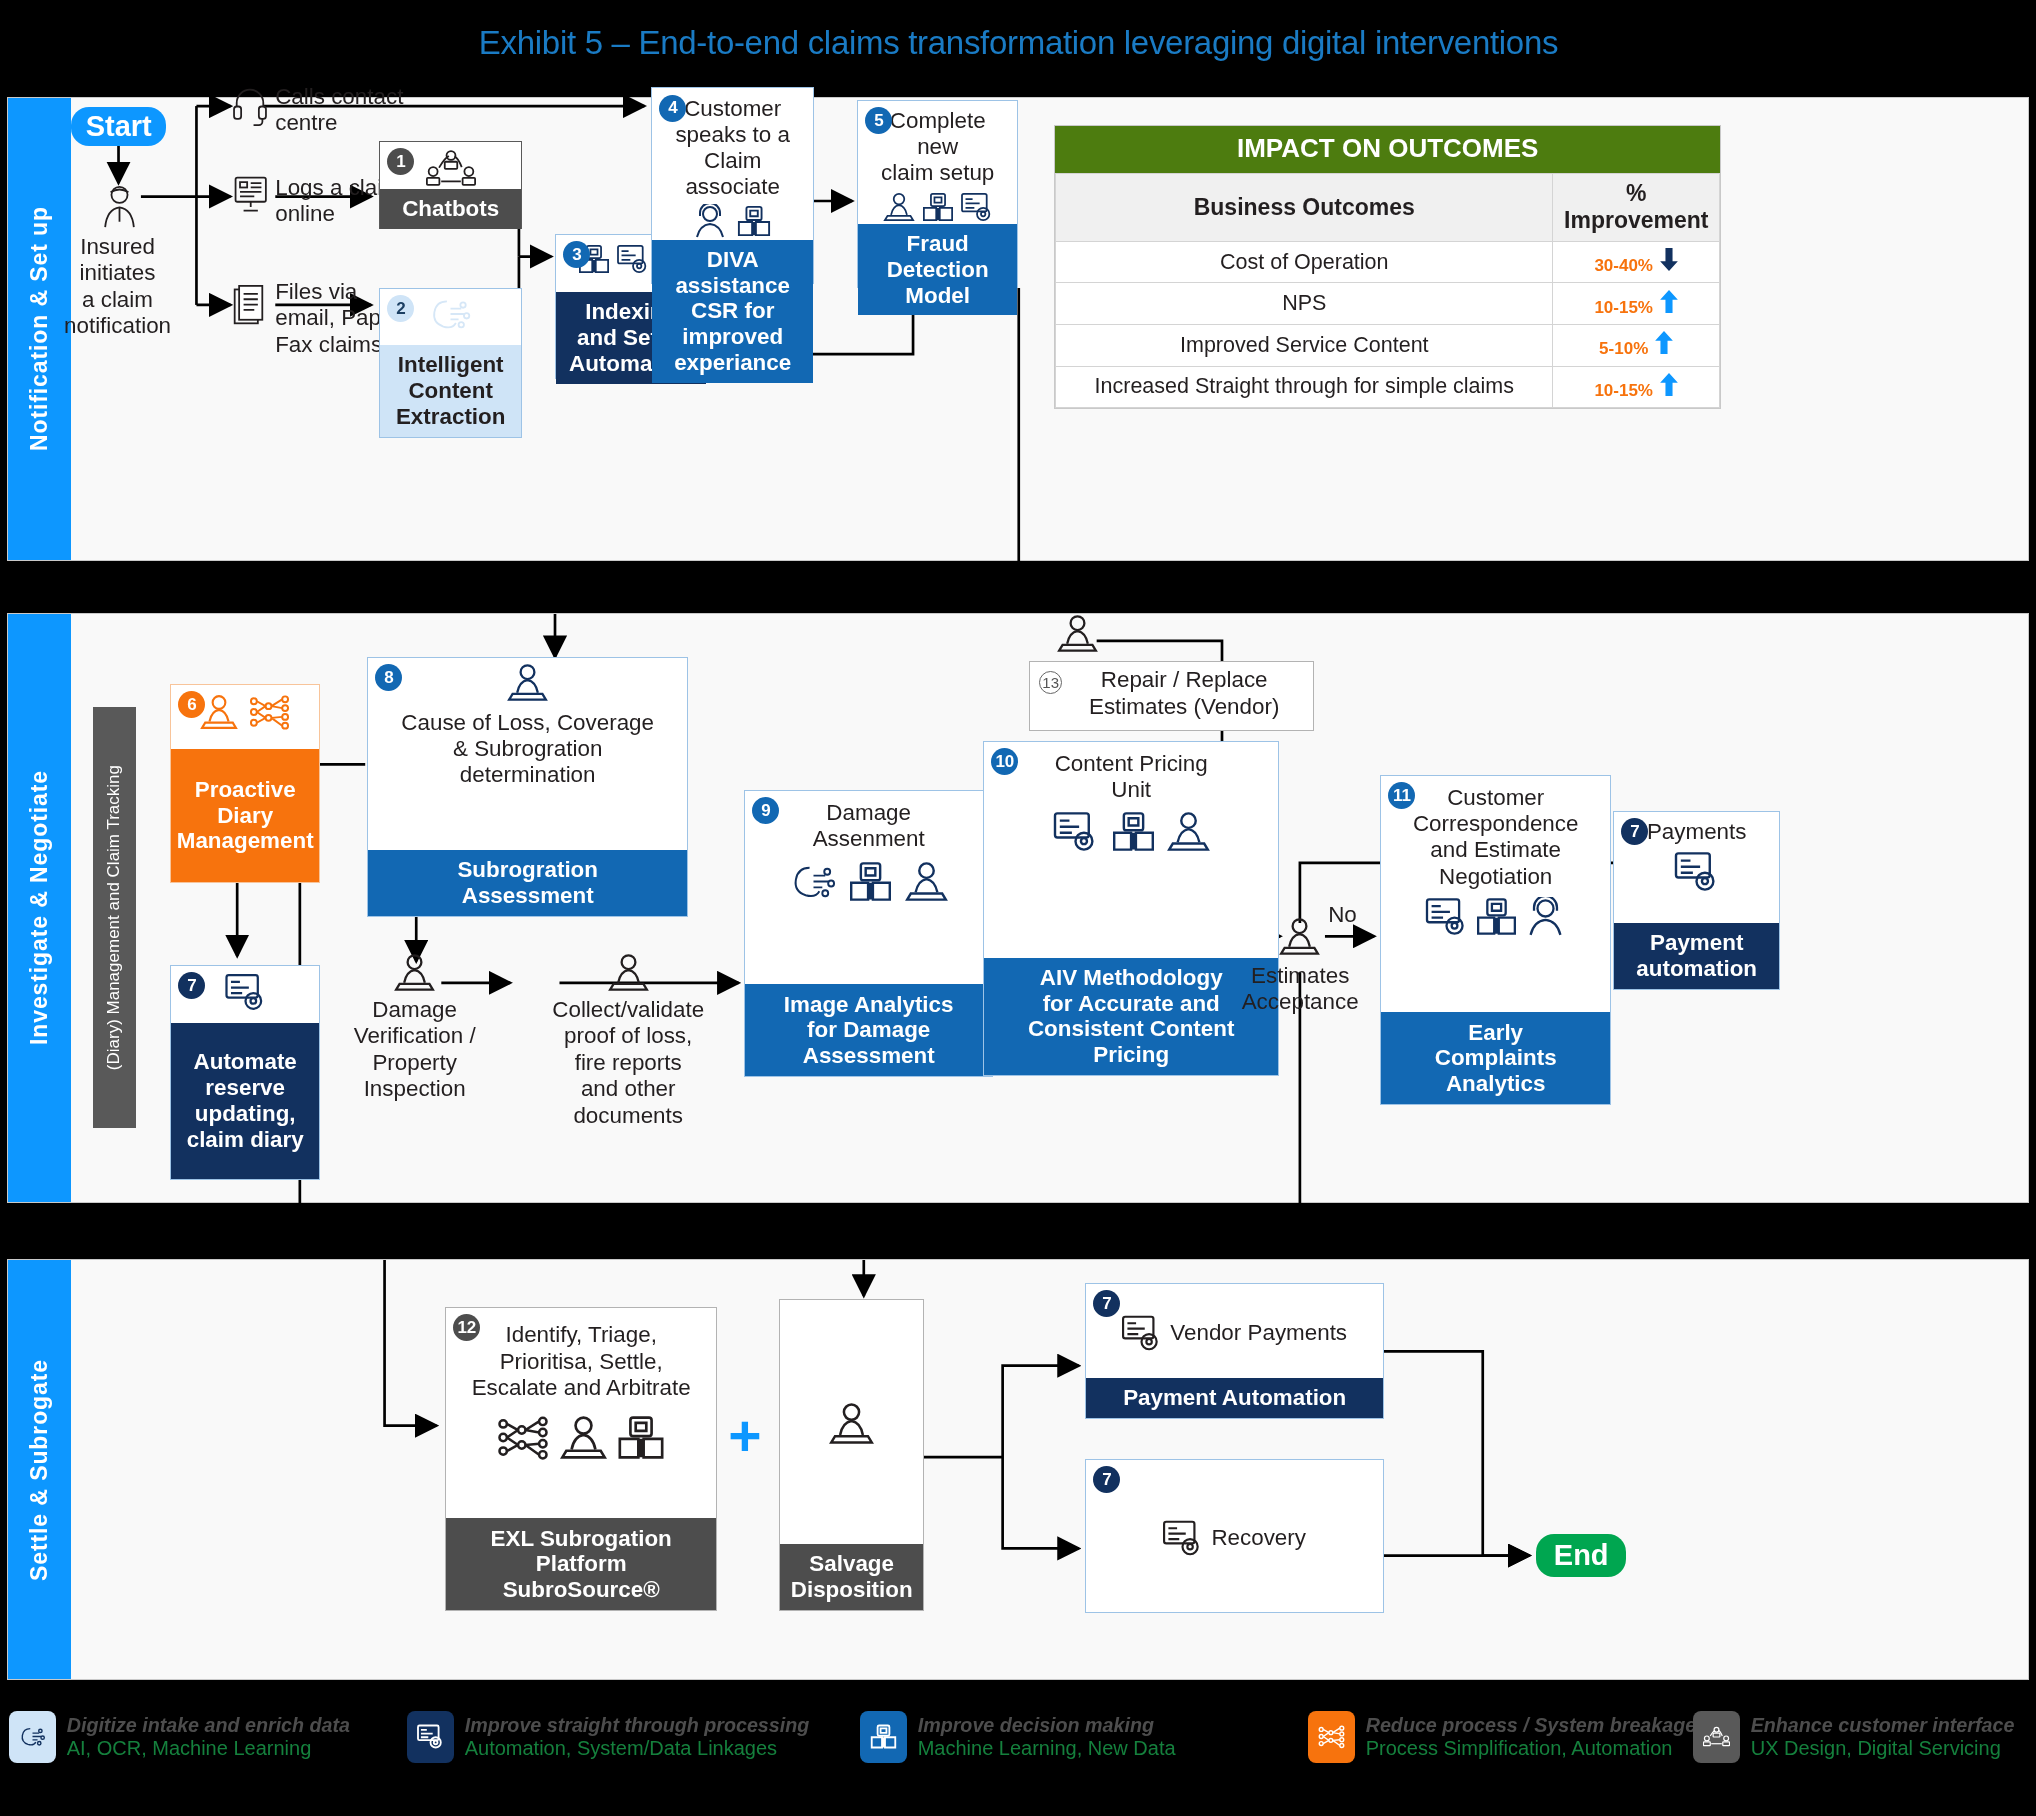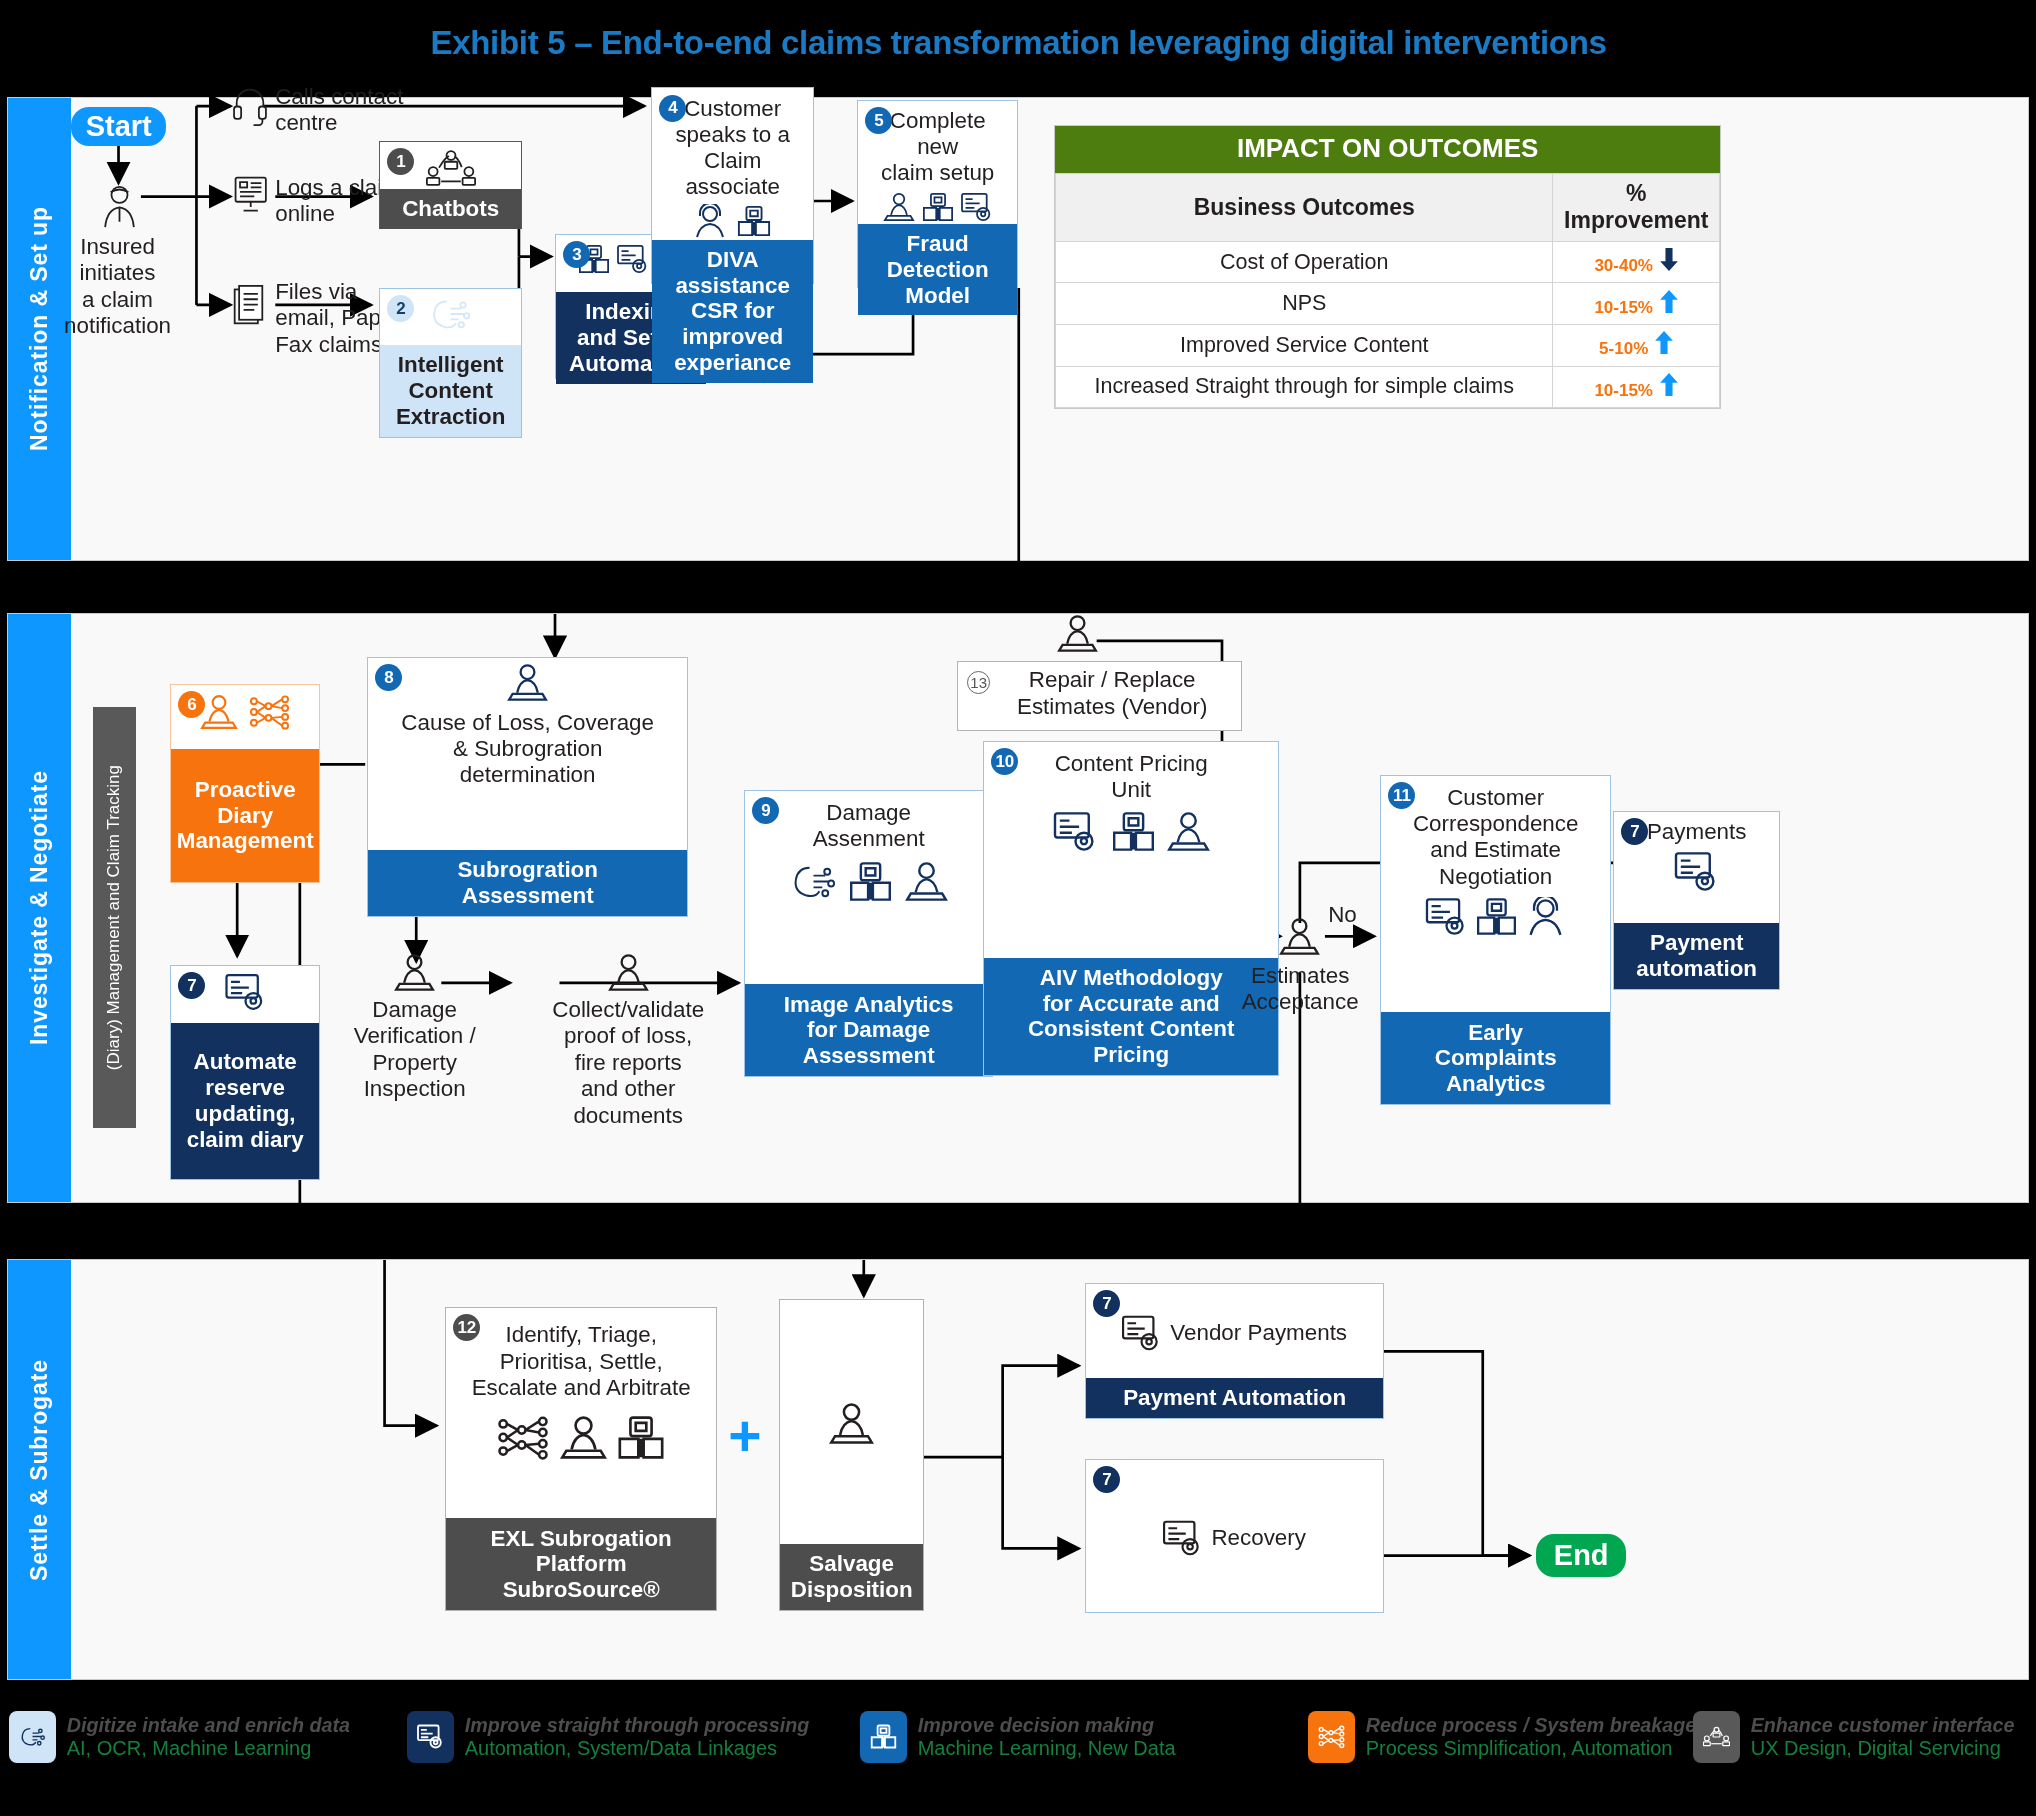--- a/index.html
+++ b/index.html
@@ -10,21 +10,21 @@
     font-family:"Liberation Sans", sans-serif;
     position:relative;
     overflow:hidden;
   }
   
   #title-bar {
     position:absolute; left:0; top:0; width:2037px; height:86px;
     background:#000; display:flex; align-items:center; justify-content:center;
   }
   #title-text {
-    color:#1a7bc4; font-size:33px; font-weight:bold;
+    color:#1a7bc4; font-size:33px; font-weight:normal;
     font-family:"Liberation Sans", sans-serif; letter-spacing:-0.3px;
   }
   
   .band {
     position:absolute; left:7.2px; background:#f9f9f9;
     border:0.9px solid #c9c9c9;
   }
   #band-1 { top:97px;  width:2022px; height:464px; }
   #band-2 { top:613px;  width:2022px; height:590px; }
   #band-3 { top:1259px; width:2022px; height:421px; }
@@ -598,21 +598,21 @@
     <div class="abs" style="left:985px; top:0px;">
       <svg width="43" height="39" viewBox="0 0 34 34">
           <g fill="none" stroke="#231f20" stroke-width="2">
             <circle cx="17" cy="8" r="6"></circle>
             <path d="M8 26 q2 -10 9 -11 q7 1 9 11"></path>
             <path d="M4 27 h26 l3 5 H1z"></path>
           </g>
         </svg>
     </div>
 
-    <div class="abs g-border" style="left:886px; top:47px; width:285px; height:70px; background:#fff;">
+    <div class="abs g-border" style="left:958px; top:47px; width:285px; height:70px; background:#fff;">
       <div class="badge ring" style="left:9px;top:9px;width:23px;height:23px;">13</div>
       <div class="txt ctr" style="left:32px; top:5.4px; width:244px;"><span style="white-space:pre-line">Repair / Replace
 Estimates (Vendor)</span></div>
     </div>
 
     <div class="card b-border" style="left:912px; top:127px; width:296px; height:335px;">
       <div class="top">
         <div class="badge blue">10</div>
         <div class="hdr" style="padding:3.6px 7.2px 0;white-space:pre-line">Content Pricing
 Unit</div>

